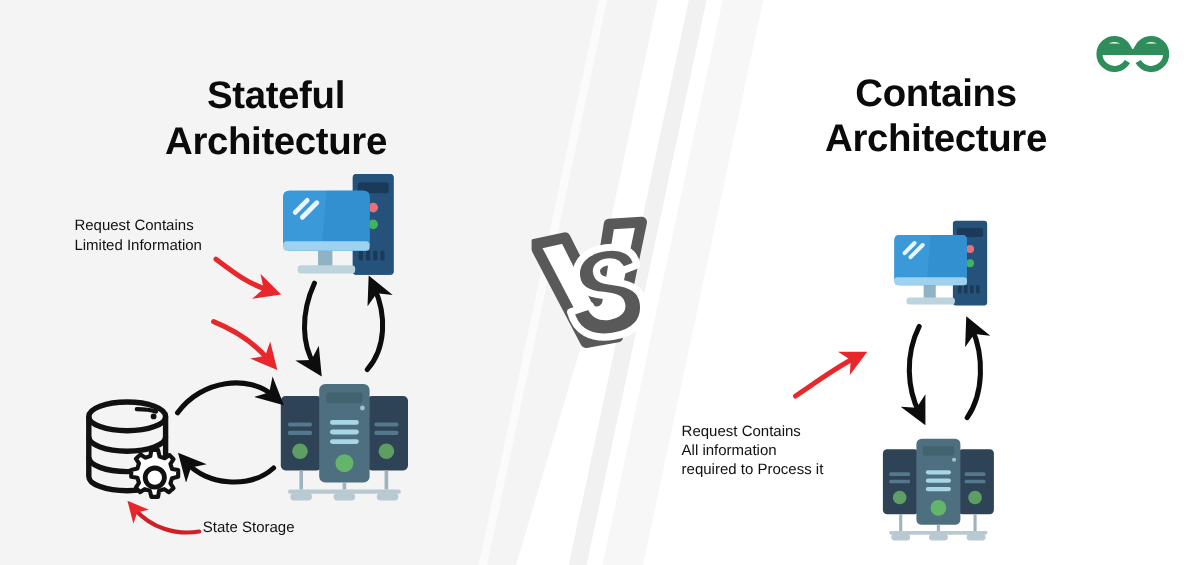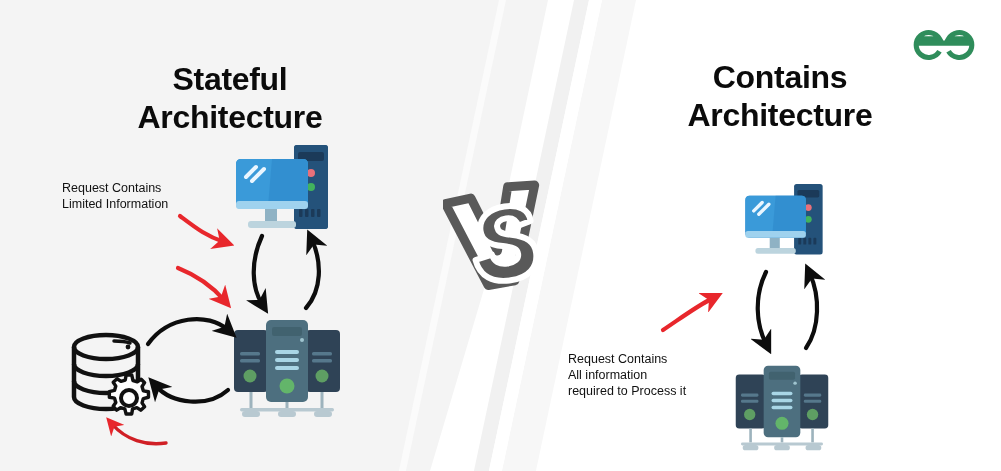--- a/index.html
+++ b/index.html
@@ -354,18 +354,19 @@
     </g>
 
     <g fill="none" stroke="#e8272c" stroke-width="4.2" stroke-linecap="round">
       <path d="M663 330 C681 318 697 306 713 298" marker-end="url(#ah-red)"></path>
     </g>
   </svg>
 
   <div class="callout" id="label-left-request">Request Contains
 Limited Information</div>
 
+  <div class="callout" id="label-state-storage">State Storage</div>
 
   <div class="callout" id="label-right-request">Request Contains
 All information
 required to Process it</div>
 
 </div>
 
 </body></html>

